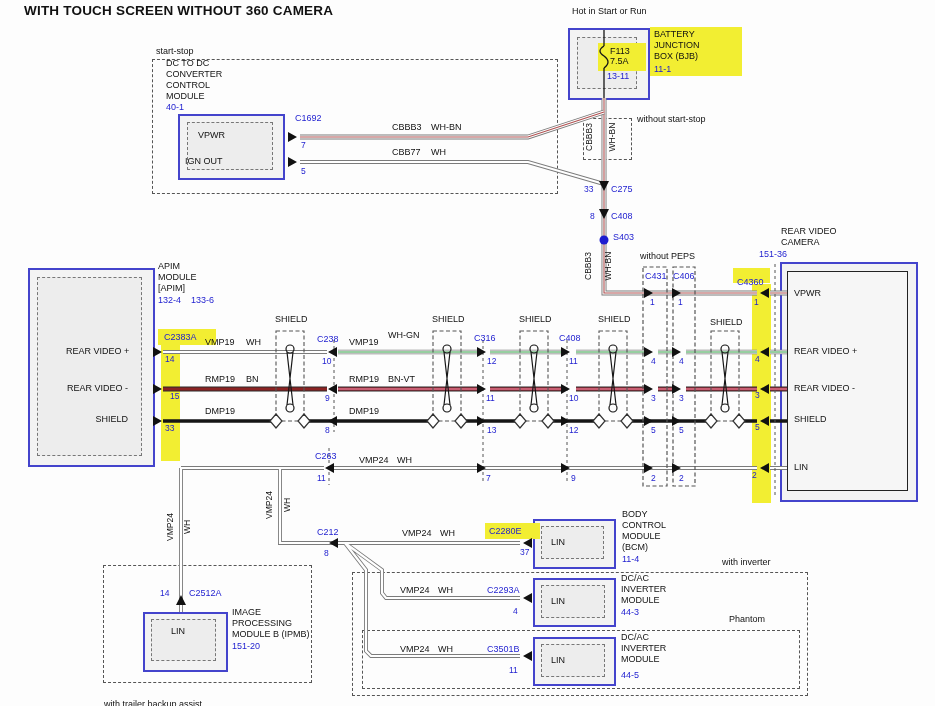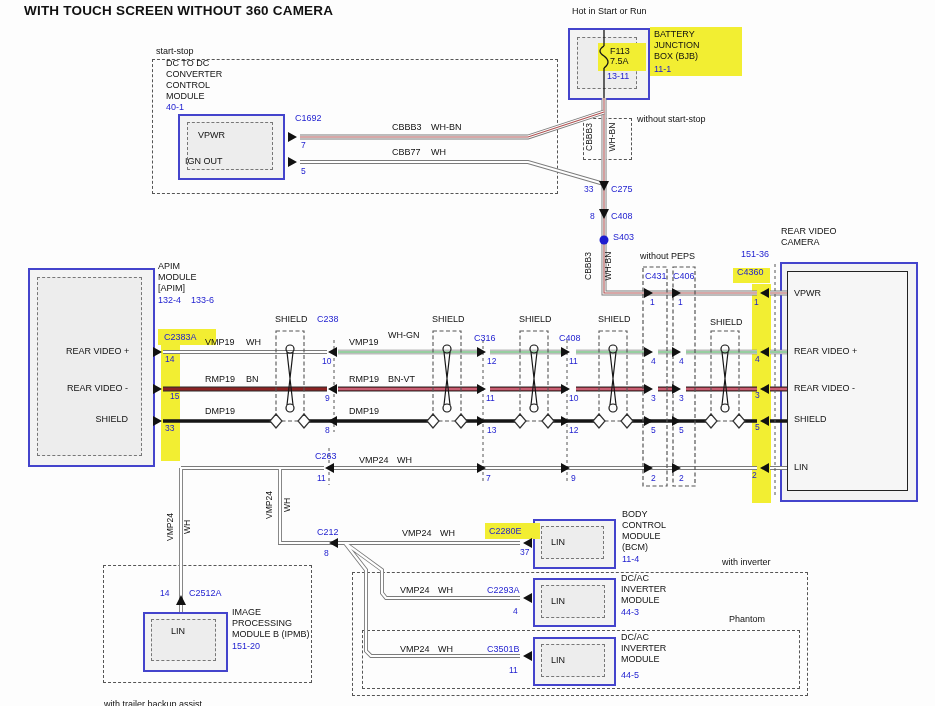--- a/index.html
+++ b/index.html
@@ -171,40 +171,40 @@
   <span class="lb bl" style="left:611px;top:184px">C275</span>
   <span class="lb pn" style="left:590px;top:211px">8</span>
   <span class="lb bl" style="left:611px;top:211px">C408</span>
   <span class="lb bl" style="left:613px;top:232px">S403</span>
   <span class="lb rot" style="left:566px;top:261px">CBBB3</span>
   <span class="lb rot" style="left:586px;top:261px">WH-BN</span>
 
   <span class="lb" style="left:640px;top:251px">without PEPS</span>
   <span class="lb bl" style="left:645px;top:271px">C431</span>
   <span class="lb bl" style="left:673px;top:271px">C406</span>
-  <span class="lb bl" style="left:737px;top:267px">C4360</span>
+  <span class="lb bl" style="left:737px;top:277px">C4360</span>
   <span class="lb pn" style="left:650px;top:297px">1</span>
   <span class="lb pn" style="left:678px;top:297px">1</span>
   <span class="lb pn" style="left:754px;top:297px">1</span>
   <span class="lb pn" style="left:651px;top:356px">4</span>
   <span class="lb pn" style="left:679px;top:356px">4</span>
   <span class="lb pn" style="left:755px;top:354px">4</span>
   <span class="lb pn" style="left:651px;top:393px">3</span>
   <span class="lb pn" style="left:679px;top:393px">3</span>
   <span class="lb pn" style="left:755px;top:390px">3</span>
   <span class="lb pn" style="left:651px;top:425px">5</span>
   <span class="lb pn" style="left:679px;top:425px">5</span>
   <span class="lb pn" style="left:755px;top:422px">5</span>
   <span class="lb pn" style="left:651px;top:473px">2</span>
   <span class="lb pn" style="left:679px;top:473px">2</span>
   <span class="lb pn" style="left:752px;top:470px">2</span>
 
   <span class="lb" style="left:781px;top:226px">REAR VIDEO</span>
   <span class="lb" style="left:781px;top:237px">CAMERA</span>
-  <span class="lb bl" style="left:741px;top:249px">151-36</span>
+  <span class="lb bl" style="left:759px;top:249px">151-36</span>
   <span class="lb" style="left:794px;top:288px">VPWR</span>
   <span class="lb" style="left:794px;top:346px">REAR VIDEO +</span>
   <span class="lb" style="left:794px;top:383px">REAR VIDEO -</span>
   <span class="lb" style="left:794px;top:414px">SHIELD</span>
   <span class="lb" style="left:794px;top:462px">LIN</span>
 
   <span class="lb" style="left:158px;top:261px">APIM</span>
   <span class="lb" style="left:158px;top:272px">MODULE</span>
   <span class="lb" style="left:158px;top:283px">[APIM]</span>
   <span class="lb bl" style="left:158px;top:295px">132-4</span>
@@ -216,21 +216,21 @@
   <span class="lb pn" style="left:165px;top:354px">14</span>
   <span class="lb pn" style="left:170px;top:391px">15</span>
   <span class="lb pn" style="left:165px;top:423px">33</span>
 
   <span class="lb" style="left:205px;top:337px">VMP19</span>
   <span class="lb" style="left:246px;top:337px">WH</span>
   <span class="lb" style="left:205px;top:374px">RMP19</span>
   <span class="lb" style="left:246px;top:374px">BN</span>
   <span class="lb" style="left:205px;top:406px">DMP19</span>
 
-  <span class="lb bl" style="left:317px;top:314px">C238</span>
+  <span class="lb bl" style="left:317px;top:334px">C238</span>
   <span class="lb pn" style="left:322px;top:356px">10</span>
   <span class="lb pn" style="left:325px;top:393px">9</span>
   <span class="lb pn" style="left:325px;top:425px">8</span>
 
   <span class="lb" style="left:349px;top:337px">VMP19</span>
   <span class="lb" style="left:388px;top:330px">WH-GN</span>
   <span class="lb" style="left:349px;top:374px">RMP19</span>
   <span class="lb" style="left:388px;top:374px">BN-VT</span>
   <span class="lb" style="left:349px;top:406px">DMP19</span>
 

